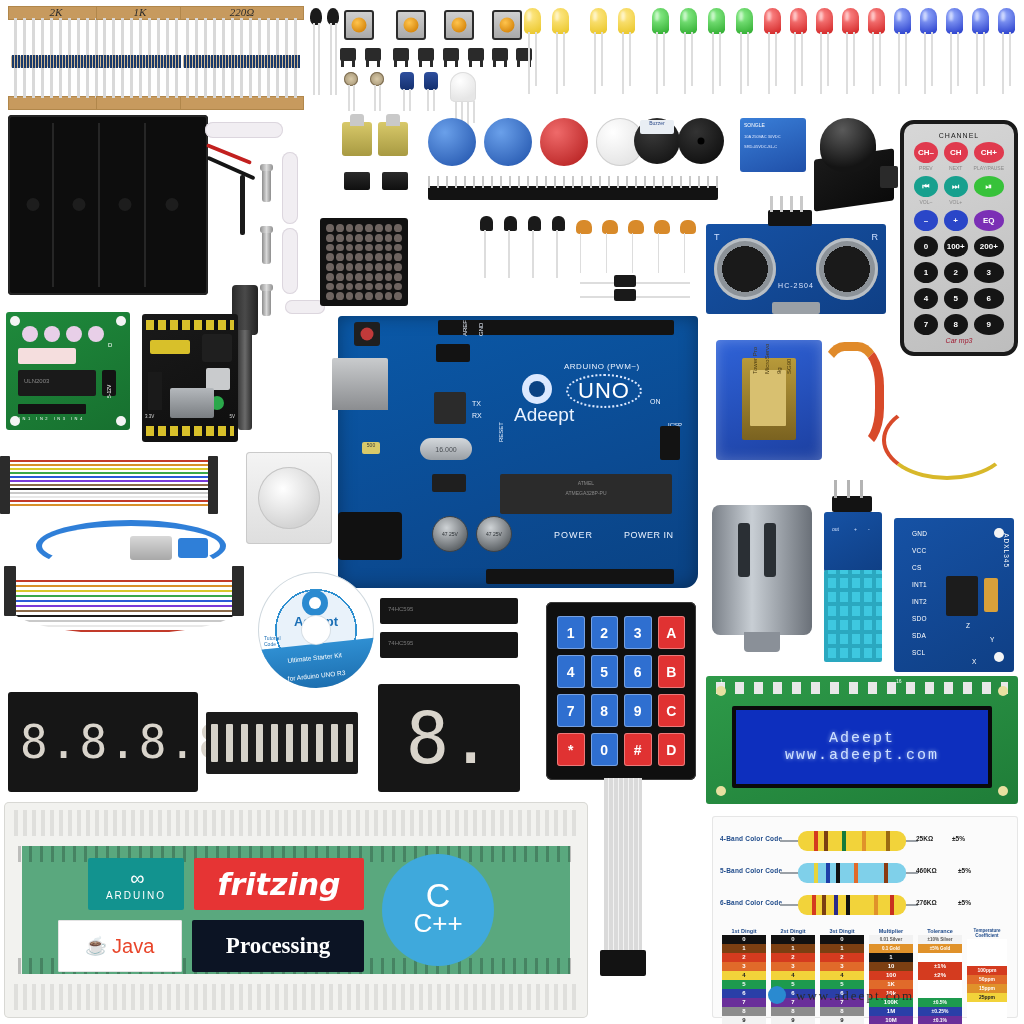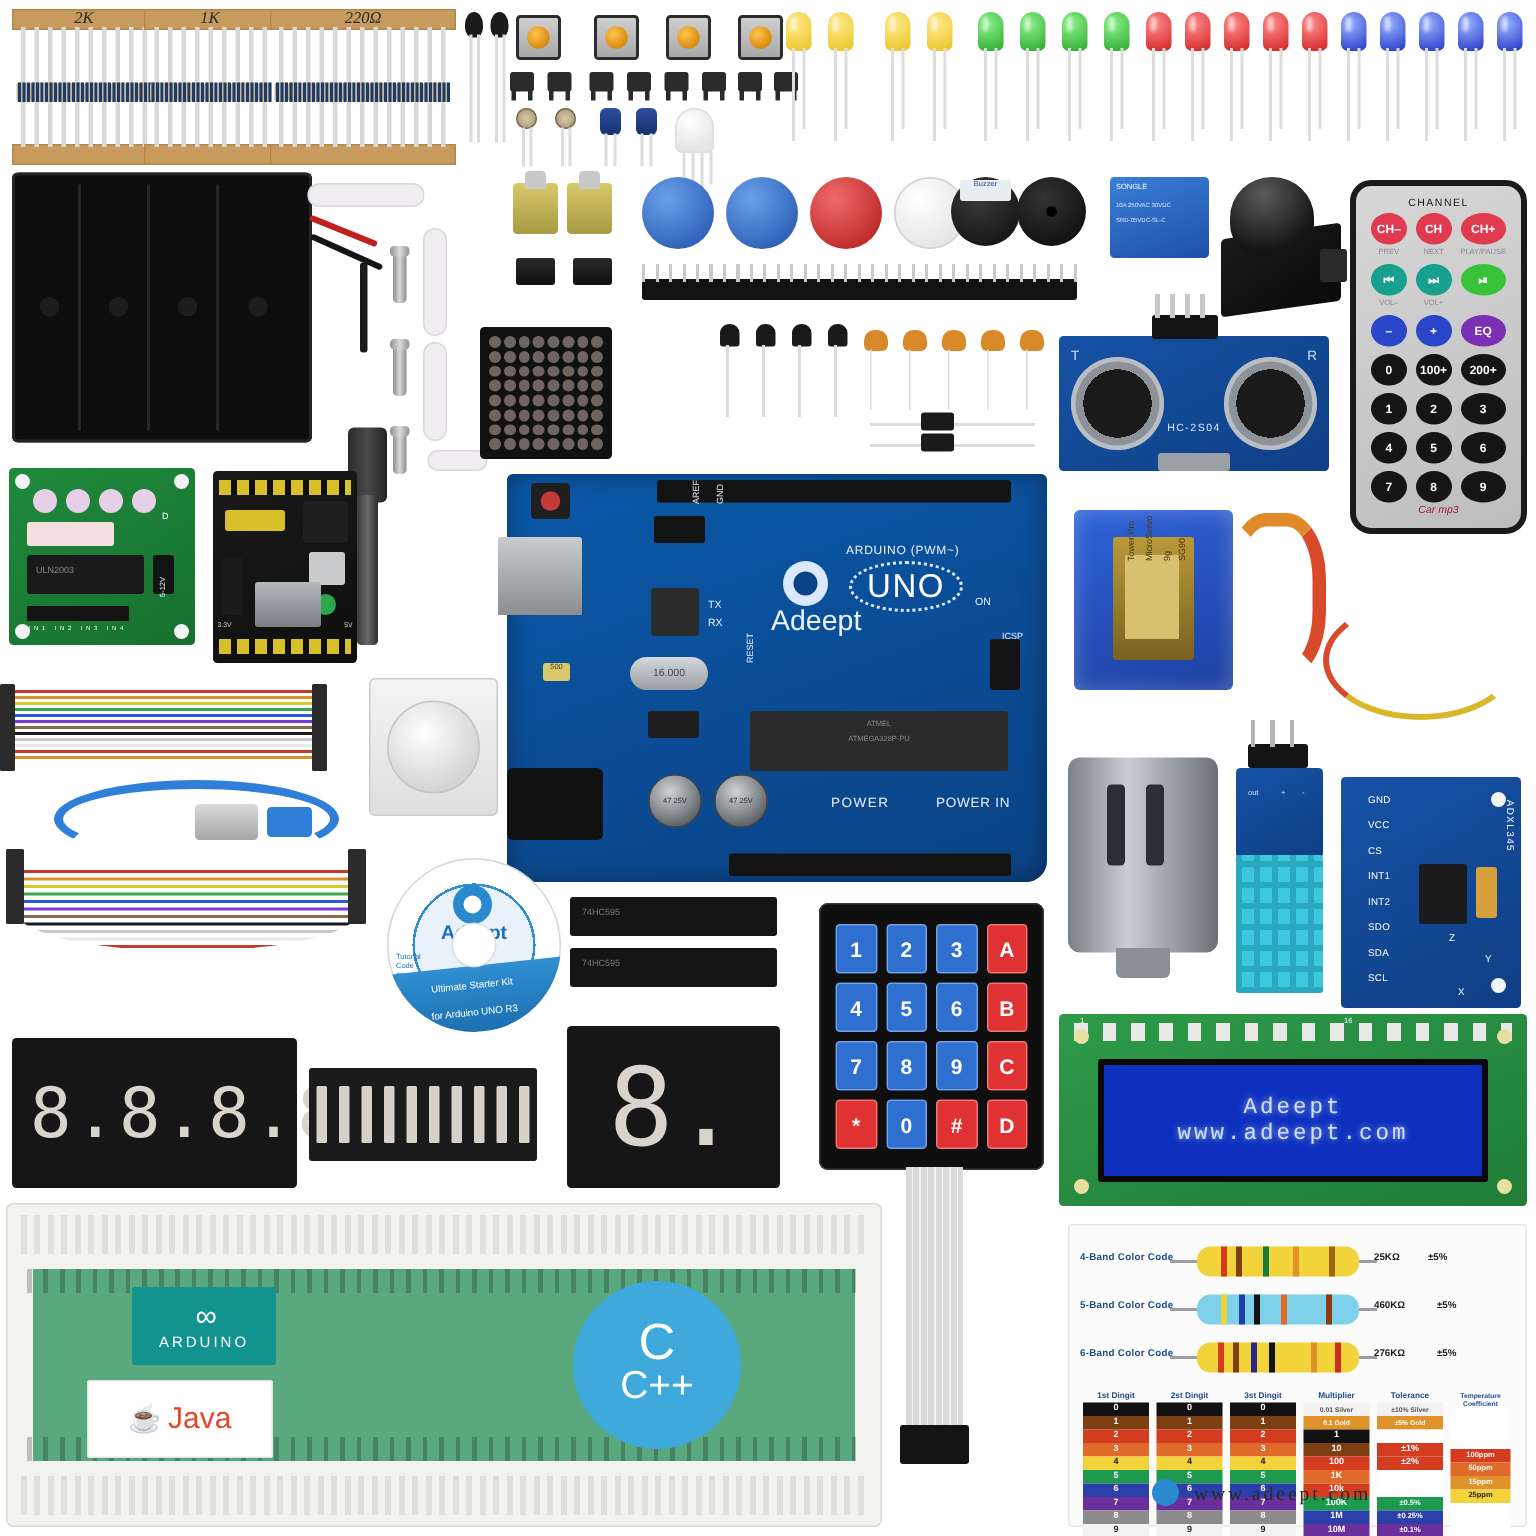--- a/index.html
+++ b/index.html
@@ -1041,27 +1041,33 @@
     <div class="center" style="top:44px;bottom:44px;"></div>
     <div style="position:absolute;left:14px;top:44px;right:14px;height:16px;
                 background:repeating-linear-gradient(90deg,rgba(0,0,0,.22) 0 3px,transparent 3px 11px);"></div>
     <div style="position:absolute;left:14px;bottom:44px;right:14px;height:16px;
                 background:repeating-linear-gradient(90deg,rgba(0,0,0,.22) 0 3px,transparent 3px 11px);"></div>
 
     <div class="logo arduino" style="left:84px;top:56px;width:96px;height:52px;">
       <div class="inf">∞</div>
       <div class="nm">ARDUINO</div>
     </div>
+    <div class="logo fritzing" style="left:190px;top:56px;width:170px;height:52px;">
+      <span>fritzing</span>
+    </div>
     <div class="logo cpp" style="left:378px;top:52px;width:112px;height:112px;">
       <span style="font-size:34px;line-height:26px;">C</span>
       <span style="font-size:26px;">C++</span>
     </div>
     <div class="logo java" style="left:54px;top:118px;width:124px;height:52px;">
       <span style="font-size:18px;margin-right:4px;">☕</span>
       <span>Java</span>
+    </div>
+    <div class="logo processing" style="left:188px;top:118px;width:172px;height:52px;">
+      <span>Processing</span>
     </div>
   </div>
 
   <div class="cc-card" style="left:712px;top:816px;width:306px;height:202px;">
     <div class="cc-row" style="top:12px;">
       <div class="lab">4-Band Color Code</div>
       <div class="rlead" style="left:60px;width:20px;"></div>
       <div class="rbody" style="background:#f2d33a;">
         <i style="left:16px;background:#d43b1f"></i>
           <i style="left:26px;background:#7b3f12"></i>

